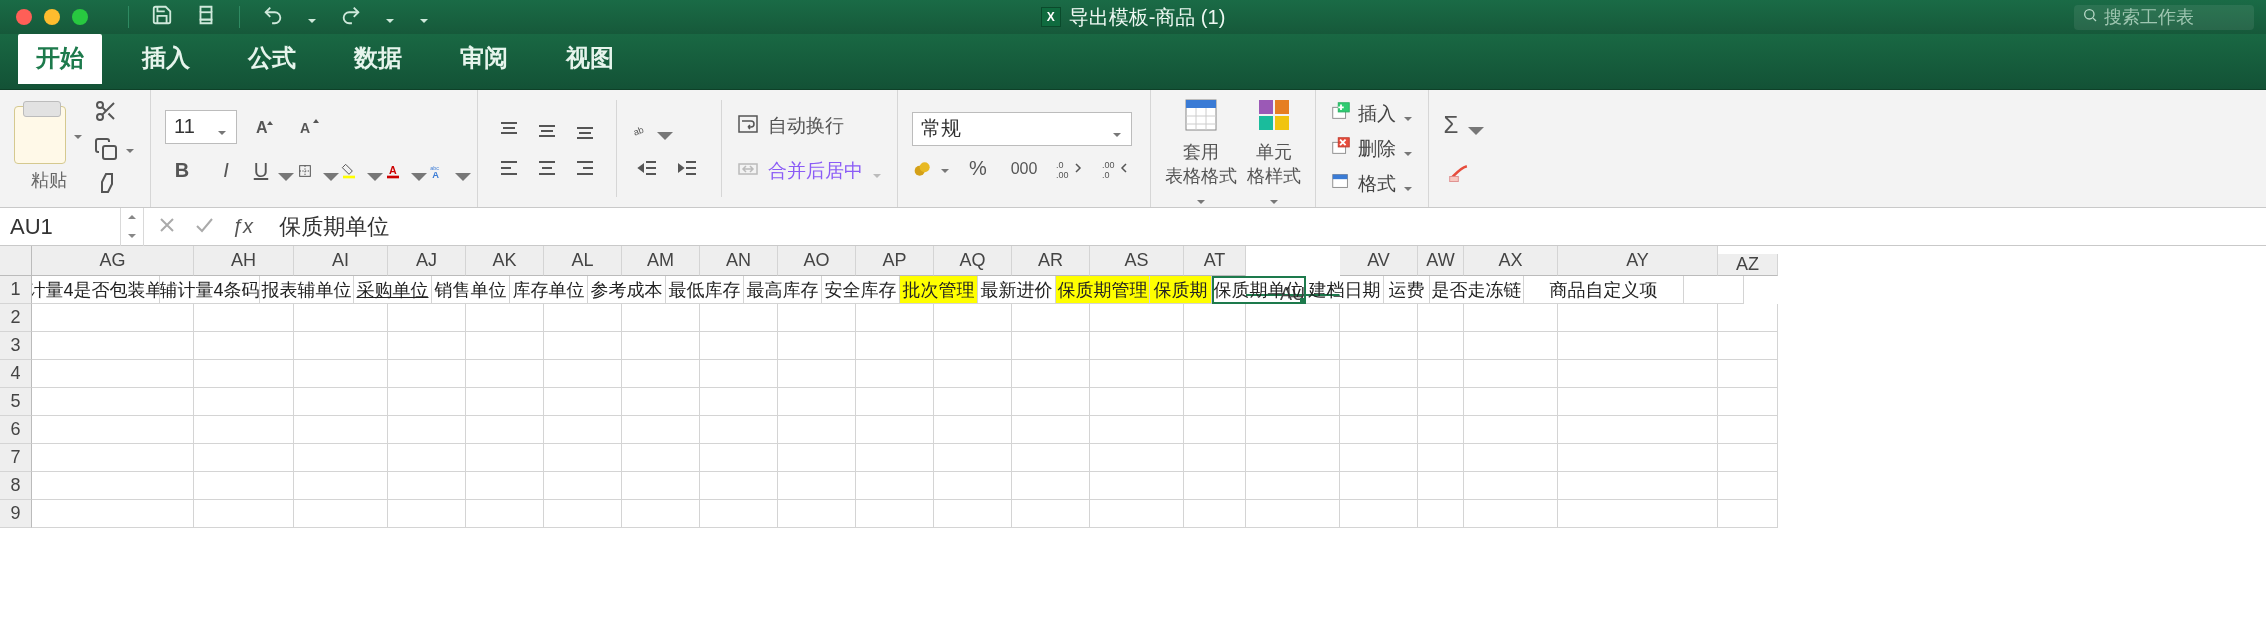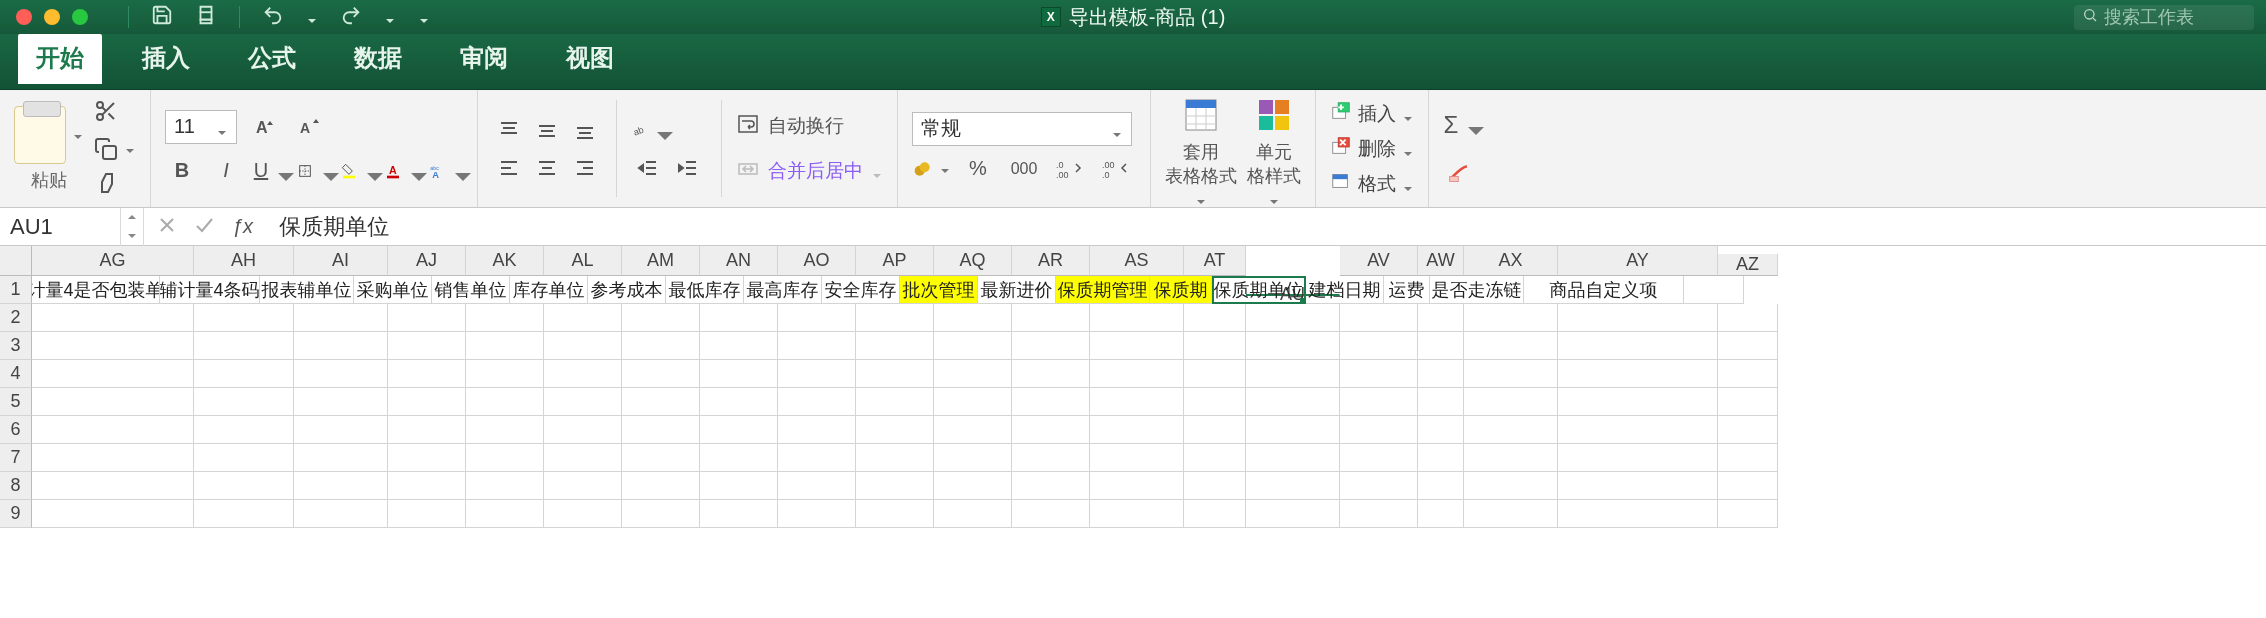--- a/index.html
+++ b/index.html
@@ -556,21 +556,21 @@
         <div class="colhdr" style="width: 46px;">AW</div>
         <div class="colhdr" style="width: 94px;">AX</div>
         <div class="colhdr" style="width: 160px;">AY</div>
         <div class="colhdr" style="width: 60px; margin-top: 8px;">AZ</div>
       </div>
     <div class="cells" id="cells">
         <div class="row">
           <div class="cell" style="width: 128px;">辅计量4是否包装单位</div>
           <div class="cell" style="width: 100px;">辅计量4条码</div>
           <div class="cell" style="width: 94px;">报表辅单位</div>
-          <div class="cell" style="width: 78px;">采购单位</div>
+          <div class="cell" style="width: 78px; text-decoration: underline;">采购单位</div>
           <div class="cell" style="width: 78px;">销售单位</div>
           <div class="cell" style="width: 78px;">库存单位</div>
           <div class="cell" style="width: 78px;">参考成本</div>
           <div class="cell" style="width: 78px;">最低库存</div>
           <div class="cell" style="width: 78px;">最高库存</div>
           <div class="cell" style="width: 78px;">安全库存</div>
           <div class="cell hl" style="width: 78px;">批次管理</div>
           <div class="cell" style="width: 78px;">最新进价</div>
           <div class="cell hl" style="width: 94px;">保质期管理</div>
           <div class="cell hl" style="width: 62px;">保质期</div>

